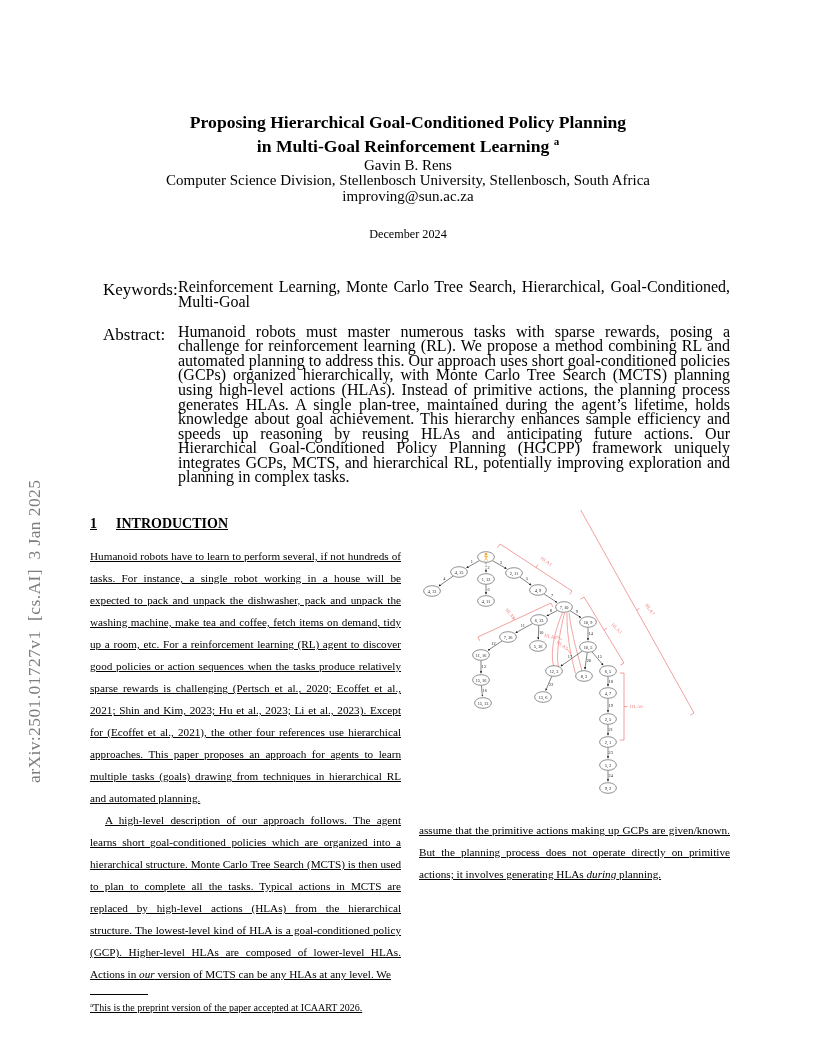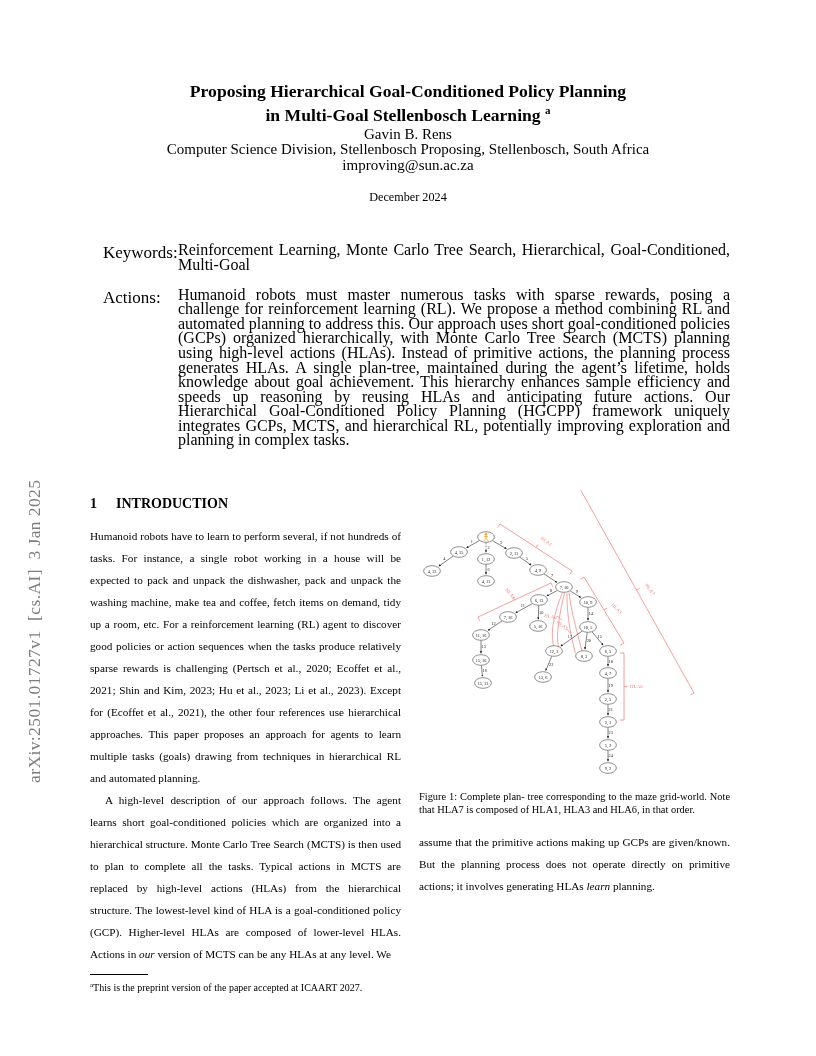--- a/index.html
+++ b/index.html
@@ -8,32 +8,32 @@
     background:#ffffff; overflow:hidden; color:#000;
     font-family:"Liberation Serif", serif;
   }
   
   .watermark{
     position:absolute; left:24px; top:783px; width:455px; height:22px;
     transform:rotate(-90deg); transform-origin:0 0;
     font-size:17.5px; color:#7e7e7e; letter-spacing:0.4px; white-space:pre;
   }
   
-  .header{ text-align:center; padding-top:80px; }
+  .header{ text-align:center; padding-top:111px; }
   .title{ font-size:17.6px; font-weight:bold; line-height:1.3; margin:0; }
   .title sup{ font-size:11px; font-weight:bold; }
   .authorblock{ font-size:15px; line-height:15.6px; }
-  .date{ margin-top:17px; font-size:12.2px; }
+  .date{ margin-top:23px; font-size:12.2px; }
   
   .meta{ margin:38px 86px 0 103px; }
   .meta-row{ display:flex; margin-bottom:15px; }
   .meta-label{ width:75px; flex:0 0 75px; font-size:17px; }
   .meta-text{ flex:1; font-size:16px; line-height:14.6px; text-align:justify; }
   
-  .columns{ display:flex; margin:42px 86px 0 90px; gap:18px; }
+  .columns{ display:flex; margin:25px 86px 0 90px; gap:18px;text-decoration:underline; }
   .col{ width:311px; flex:0 0 311px; }
   .sec-head{ font-size:14px; font-weight:bold; margin:6px 0 13px 0; }
   .sec-head .sec-num{ margin-right:19px; }
   .col p{ margin:0; font-size:11.2px; line-height:22px; text-align:justify; }
   p.indent{ text-indent:15px; }
   .footnote{ margin-top:9px; }
   .footnote-rule{ width:58px; border-top:1px solid #000; margin-bottom:4px; }
   .footnote p{ font-size:10px; line-height:13px; }
   .footnote sup{ font-size:7px; }
   
@@ -44,49 +44,49 @@
 </style>
 </head>
 <body>
 
 <div class="page">
 
   <div class="watermark">arXiv:2501.01727v1  [cs.AI]  3 Jan 2025</div>
 
   <div class="header">
     <h1 class="title"><span>Proposing Hierarchical Goal-Conditioned Policy Planning</span><br>
-      <span>in Multi-Goal Stellenbosch Learning</span> <sup>a</sup></h1>
+      <span>in Multi-Goal Reinforcement Learning</span> <sup>a</sup></h1>
     <div class="authorblock">
       <div>Gavin B. Rens</div>
-      <div>Computer Science Division, Stellenbosch Proposing, Stellenbosch, South Africa</div>
+      <div>Computer Science Division, Stellenbosch University, Stellenbosch, South Africa</div>
       <div>improving@sun.ac.za</div>
     </div>
     <div class="date">December 2024</div>
   </div>
 
   <div class="meta">
     <div class="meta-row">
       <span class="meta-label">Keywords:</span>
       <div class="meta-text">Reinforcement Learning, Monte Carlo Tree Search, Hierarchical, Goal-Conditioned, Multi-Goal</div>
     </div>
     <div class="meta-row">
-      <span class="meta-label">Actions:</span>
+      <span class="meta-label">Abstract:</span>
       <div class="meta-text">Humanoid robots must master numerous tasks with sparse rewards, posing a challenge for reinforcement learning (RL). We propose a method combining RL and automated planning to address this. Our approach uses short goal-conditioned policies (GCPs) organized hierarchically, with Monte Carlo Tree Search (MCTS) planning using high-level actions (HLAs). Instead of primitive actions, the planning process generates HLAs. A single plan-tree, maintained during the agent’s lifetime, holds knowledge about goal achievement. This hierarchy enhances sample efficiency and speeds up reasoning by reusing HLAs and anticipating future actions. Our Hierarchical Goal-Conditioned Policy Planning (HGCPP) framework uniquely integrates GCPs, MCTS, and hierarchical RL, potentially improving exploration and planning in complex tasks.</div>
     </div>
   </div>
 
   <div class="columns">
 
     <div class="col">
       <h2 class="sec-head"><span class="sec-num">1</span><span>INTRODUCTION</span></h2>
       <p>Humanoid robots have to learn to perform several, if not hundreds of tasks. For instance, a single robot working in a house will be expected to pack and unpack the dishwasher, pack and unpack the washing machine, make tea and coffee, fetch items on demand, tidy up a room, etc. For a reinforcement learning (RL) agent to discover good policies or action sequences when the tasks produce relatively sparse rewards is challenging (Pertsch et al., 2020; Ecoffet et al., 2021; Shin and Kim, 2023; Hu et al., 2023; Li et al., 2023). Except for (Ecoffet et al., 2021), the other four references use hierarchical approaches. This paper proposes an approach for agents to learn multiple tasks (goals) drawing from techniques in hierarchical RL and automated planning.</p>
       <p class="indent"><span>A high-level description of our approach follows. The agent learns short goal-conditioned policies which are organized into a hierarchical structure. Monte Carlo Tree Search (MCTS) is then used to plan to complete all the tasks. Typical actions in MCTS are replaced by high-level actions (HLAs) from the hierarchical structure. The lowest-level kind of HLA is a goal-conditioned policy (GCP). Higher-level HLAs are composed of lower-level HLAs. Actions in </span><i>our</i><span> version of MCTS can be any HLAs at any level. We</span></p>
       <div class="footnote">
         <div class="footnote-rule"></div>
-        <p><sup>a</sup><span>This is the preprint version of the paper accepted at ICAART 2027.</span></p>
+        <p><sup>a</sup><span>This is the preprint version of the paper accepted at ICAART 2026.</span></p>
       </div>
     </div>
 
     <div class="col">
       <figure>
         <svg id="plan-tree-svg" width="300" height="295" viewBox="0 0 300 295">
             <defs>
               <marker id="arr" viewBox="0 0 6 6" refX="5.2" refY="3" markerWidth="4.2" markerHeight="4.2" orient="auto">
                 <path d="M0,0 L6,3 L0,6 Z" fill="#1a1a1a"></path>
               </marker>
@@ -207,19 +207,18 @@
             <text x="63.6480222301811" y="182.3022556470826" font-size="4.3" text-anchor="middle" fill="#222" font-family="Liberation Serif, serif">16</text>
             <text x="148.93313608444248" y="147.84817685062595" font-size="4.3" text-anchor="middle" fill="#222" font-family="Liberation Serif, serif">17</text>
             <text x="189.7" y="172.79999999999998" font-size="4.3" text-anchor="middle" fill="#222" font-family="Liberation Serif, serif">18</text>
             <text x="189.7" y="196.79999999999998" font-size="4.3" text-anchor="middle" fill="#222" font-family="Liberation Serif, serif">19</text>
             <text x="167.78198243828223" y="152.30562732245392" font-size="4.3" text-anchor="middle" fill="#222" font-family="Liberation Serif, serif">20</text>
             <text x="189.7" y="221.29999999999998" font-size="4.3" text-anchor="middle" fill="#222" font-family="Liberation Serif, serif">21</text>
             <text x="130.22039557238713" y="175.89944762461795" font-size="4.3" text-anchor="middle" fill="#222" font-family="Liberation Serif, serif">22</text>
             <text x="189.7" y="244.29999999999998" font-size="4.3" text-anchor="middle" fill="#222" font-family="Liberation Serif, serif">23</text>
             <text x="189.7" y="267.29999999999995" font-size="4.3" text-anchor="middle" fill="#222" font-family="Liberation Serif, serif">24</text>
           </svg>
-        <figcaption>Figure 1: Complete plan- tree corresponding to the maze grid-world. Note that HLA7 is composed of HLA1, HLA3 and HLA6, in that order.</figcaption>
       </figure>
-      <p class="cont-para"><span>assume that the primitive actions making up GCPs are given/known. But the planning process does not operate directly on primitive actions; it involves generating HLAs </span><i>learn</i><span> planning.</span></p>
+      <p class="cont-para"><span>assume that the primitive actions making up GCPs are given/known. But the planning process does not operate directly on primitive actions; it involves generating HLAs </span><i>during</i><span> planning.</span></p>
     </div>
 
   </div>
 </div>
 
 </body></html>

